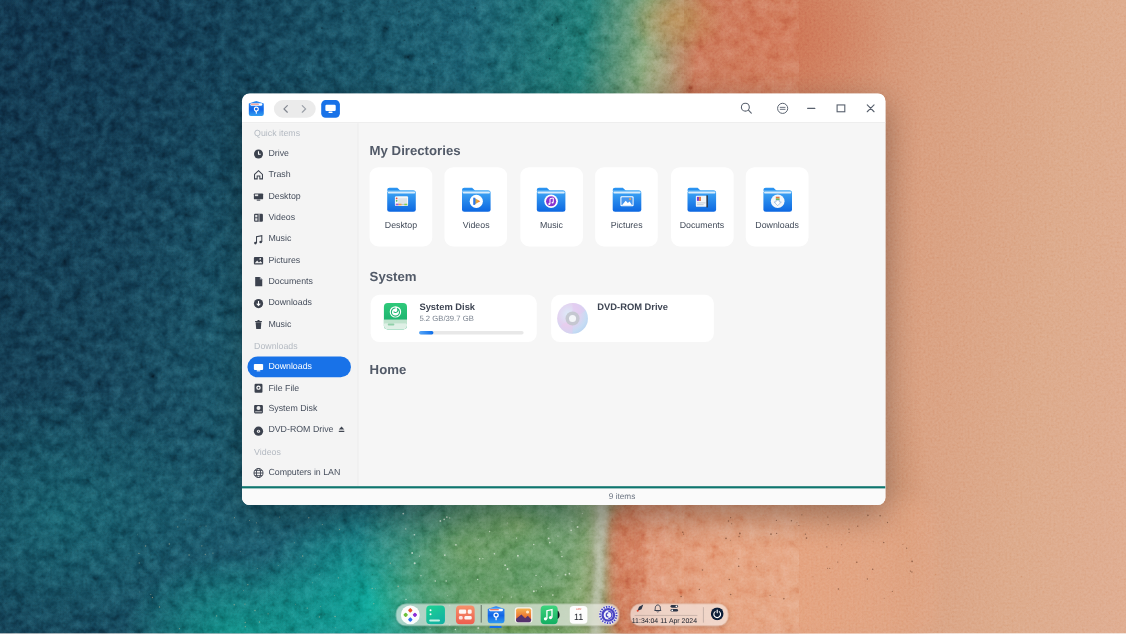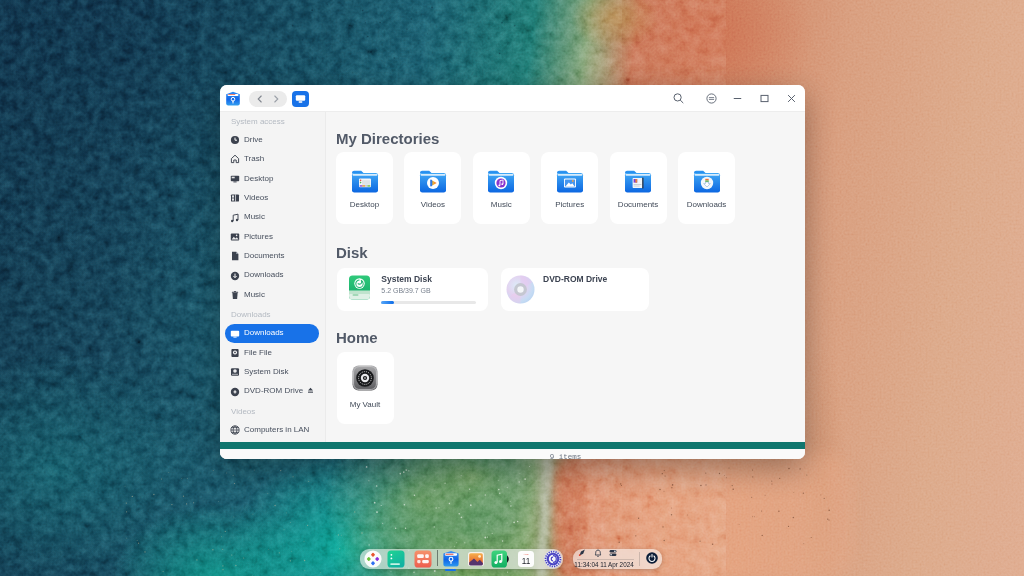--- a/index.html
+++ b/index.html
@@ -34,39 +34,39 @@
   
   #win { position:absolute; left:220px; top:85px; width:585px; height:374px;
     border-radius:7px; background:#f7f7f7; box-shadow:0 10px 30px rgba(0,0,0,0.32);
     overflow:hidden; }
   #titlebar { position:absolute; left:0; top:0; right:0; height:27px; background:#ffffff;
     border-bottom:1px solid #ededed; }
   #sidebar { position:absolute; left:0; top:27px; width:106px; bottom:0;
     background:#f4f4f4; border-right:1px solid #ebebeb; }
   #main { position:absolute; left:106px; top:27px; right:0; bottom:17px; background:#f6f6f6; }
   #statusbar { position:absolute; left:0; right:0; bottom:0; height:17px; background:#fafafa;
-    border-top:7px solid #0f766e; text-align:center; font-size:7.5px; color:#6a7380;
-    line-height:16px; padding-left:106px;font-family:Liberation Mono, monospace; }
+    border-top:2px solid #0f766e; text-align:center; font-size:7.5px; color:#6a7380;
+    line-height:16px; padding-left:106px; }
 
   
   #fmicon { position:absolute; left:4.5px; top:6px; }
   #navpill { position:absolute; left:29px; top:6px; width:38px; height:16px; background:#ebebeb; border-radius:8px; }
   #viewbtn { position:absolute; left:72px; top:6px; width:17px; height:16px; background:#1872e8; border-radius:4px; }
   .tbi { position:absolute; top:7px; width:13px; height:13px; }
 
   
   .sgroup { position:absolute; left:11px; font-size:8px; color:#b4bac2; }
   .sitem { position:absolute; left:5px; width:94px; height:18.5px; border-radius:9.25px;
     font-size:8px; color:#474f5d; line-height:18.5px; }
   .sitem svg { position:absolute; left:5px; top:4.2px; }
   .sitem span { position:absolute; left:19px; top:0; white-space:nowrap; }
   .sitem.sel { background:#1872e8; color:#ffffff; }
 
   
-  .h1 { position:absolute; font-size:15px; font-weight:bold; color:#525a68; }
+  .h1 { position:absolute; font-size:12px; font-weight:bold; color:#525a68; }
   .card { position:absolute; width:57px; height:72px; background:#ffffff; border-radius:8px; }
   .card svg.fico { position:absolute; left:13.5px; top:14.5px; }
   .card .lbl { position:absolute; left:0; right:0; top:48px; text-align:center; font-size:8px; color:#414a58; }
   .dcard { position:absolute; height:43px; background:#ffffff; border-radius:8px; }
 
   
   .plate { position:absolute; border-radius:9px; background:rgba(255,255,255,0.55); }
   .dicon { position:absolute; width:18px; height:18px; }
 </style>
 </head>
@@ -340,21 +340,21 @@
       <circle cx="292.7" cy="25.5" r="0.9" fill="rgba(8,30,45,0.4)"></circle>
       <circle cx="61.6" cy="64.2" r="0.7" fill="rgba(8,30,45,0.4)"></circle>
       <circle cx="411.2" cy="19.0" r="0.66" fill="rgba(8,30,45,0.4)"></circle>
       <circle cx="234.3" cy="37.2" r="0.83" fill="rgba(8,30,45,0.4)"></circle>
       <circle cx="514.8" cy="25.7" r="0.71" fill="rgba(8,30,45,0.4)"></circle>
     </svg>
 
   <div id="win">
     <div id="titlebar"></div>
     <div id="sidebar">
-      <div class="sgroup" style="top:4.8px">System access</div>
+      <div class="sgroup" style="top:4.8px">Quick items</div>
       <div class="sitem" style="top:18.95px">
           <svg width="10" height="10" viewBox="0 0 10 10">
             <circle cx="5" cy="5" r="4.1" fill="#3c424e"></circle>
             <path d="M5 2.6 V5.2 H7" stroke="#fff" stroke-width="1" fill="none"></path>
           </svg>
           <span>Drive</span>
         </div>
       <div class="sitem" style="top:38.25px">
           <svg width="10" height="10" viewBox="0 0 10 10">
             <path d="M1.4 4.6 L5 1.2 L8.6 4.6 V8.6 H6.2 V6 H3.8 V8.6 H1.4 Z" fill="none" stroke="#3c424e" stroke-width="0.95"></path>
@@ -574,21 +574,21 @@
           <rect x="2" y="6" width="26" height="19.5" rx="2.3" fill="url(#fg)"></rect>
           <rect x="2.6" y="7.1" width="24.8" height="1.7" rx="0.8" fill="#d7ecfc"></rect>
           <circle cx="15" cy="16" r="6.2" fill="#f3f7fa"></circle>
           <rect x="13.3" y="11.8" width="3.4" height="1.7" fill="#e8763c"></rect>
           <rect x="13.3" y="13.5" width="3.4" height="1.5" fill="#62b84a"></rect>
           <path d="M15 20 L11.7 16.6 H13.5 V15 H16.5 V16.6 H18.3 Z" fill="#ffffff" stroke="#8cb0d8" stroke-width="0.6"></path>
         </svg>
         <div class="lbl">Downloads</div>
       </div>
 
-      <div class="h1" style="left:10px;top:131.9px">Disk</div>
+      <div class="h1" style="left:10px;top:131.9px">System</div>
 
       <div class="dcard" style="left:10.5px;top:155.5px;width:151px">
         <svg style="position:absolute;left:10px;top:7px" width="25" height="25" viewBox="0 0 25 25">
           <rect x="2" y="0.5" width="21" height="24" rx="3.5" fill="url(#diskg)"></rect>
           <rect x="2" y="16.5" width="21" height="8" rx="3.5" fill="#dff0e6"></rect>
           <rect x="2" y="15.5" width="21" height="3.5" fill="#bfe3cd"></rect>
           <circle cx="12.5" cy="8.5" r="5.2" fill="#ffffff"></circle>
           <path d="M12.5 5 a3.7 3.7 0 1 0 3.7 3.7 c0-1.5-0.9-2.8-2.2-3.4 a2.2 2.2 0 1 1-3.2 3" fill="none" stroke="#21b573" stroke-width="1.05"></path>
           <rect x="5.5" y="19.2" width="6" height="1.6" rx="0.8" fill="#8fd0a8"></rect>
         </svg>
@@ -605,32 +605,20 @@
           <path d="M14.5 0.5 a14 14 0 0 1 12 6.8 L14.5 14.5 Z" fill="#e4c8f0" opacity="0.55"></path>
           <path d="M14.5 28.5 a14 14 0 0 1-12-6.8 L14.5 14.5 Z" fill="#f0c8ea" opacity="0.45"></path>
           <circle cx="14.5" cy="14.5" r="6.4" fill="#c2c5cd" opacity="0.9"></circle>
           <circle cx="14.5" cy="14.5" r="3.2" fill="#f4f6f9"></circle>
         </svg>
         <div style="position:absolute;left:42px;top:6.5px;font-size:8.5px;font-weight:bold;color:#3d4452">DVD-ROM Drive</div>
       </div>
 
       <div class="h1" style="left:10px;top:216.6px">Home</div>
 
-      <div class="card" style="left:10.5px;top:240px">
-        <svg style="position:absolute;left:15.5px;top:13px" width="26" height="26" viewBox="0 0 26 26">
-          <rect x="0.5" y="0.5" width="25" height="25" rx="6" fill="url(#vg)"></rect>
-          <rect x="1.6" y="1.6" width="22.8" height="22.8" rx="5.2" fill="none" stroke="#c9c9cb" stroke-width="0.8"></rect>
-          <circle cx="13" cy="13" r="8.8" fill="#17181a"></circle>
-          <circle cx="13" cy="13" r="6.4" fill="none" stroke="#ffffff" stroke-width="1" stroke-dasharray="0.8 1.25"></circle>
-          <circle cx="13" cy="13" r="4.2" fill="#e8e8ea"></circle>
-          <circle cx="13" cy="13" r="2.1" fill="#17181a"></circle>
-          <circle cx="13" cy="13" r="0.8" fill="#ffffff"></circle>
-        </svg>
-        <div class="lbl">My Vault</div>
-      </div>
     </div>
     <div id="statusbar">9 items</div>
 
     <svg id="fmicon" width="16" height="15" viewBox="0 0 16 15" style="position:absolute">
       <defs>
           <linearGradient id="fmg" x1="0" y1="0" x2="0" y2="1">
         <stop offset="0" stop-color="#2f8ef5"></stop>
             <stop offset="0.55" stop-color="#1266e8"></stop>
             <stop offset="1" stop-color="#34a0f0"></stop>
           </linearGradient>

